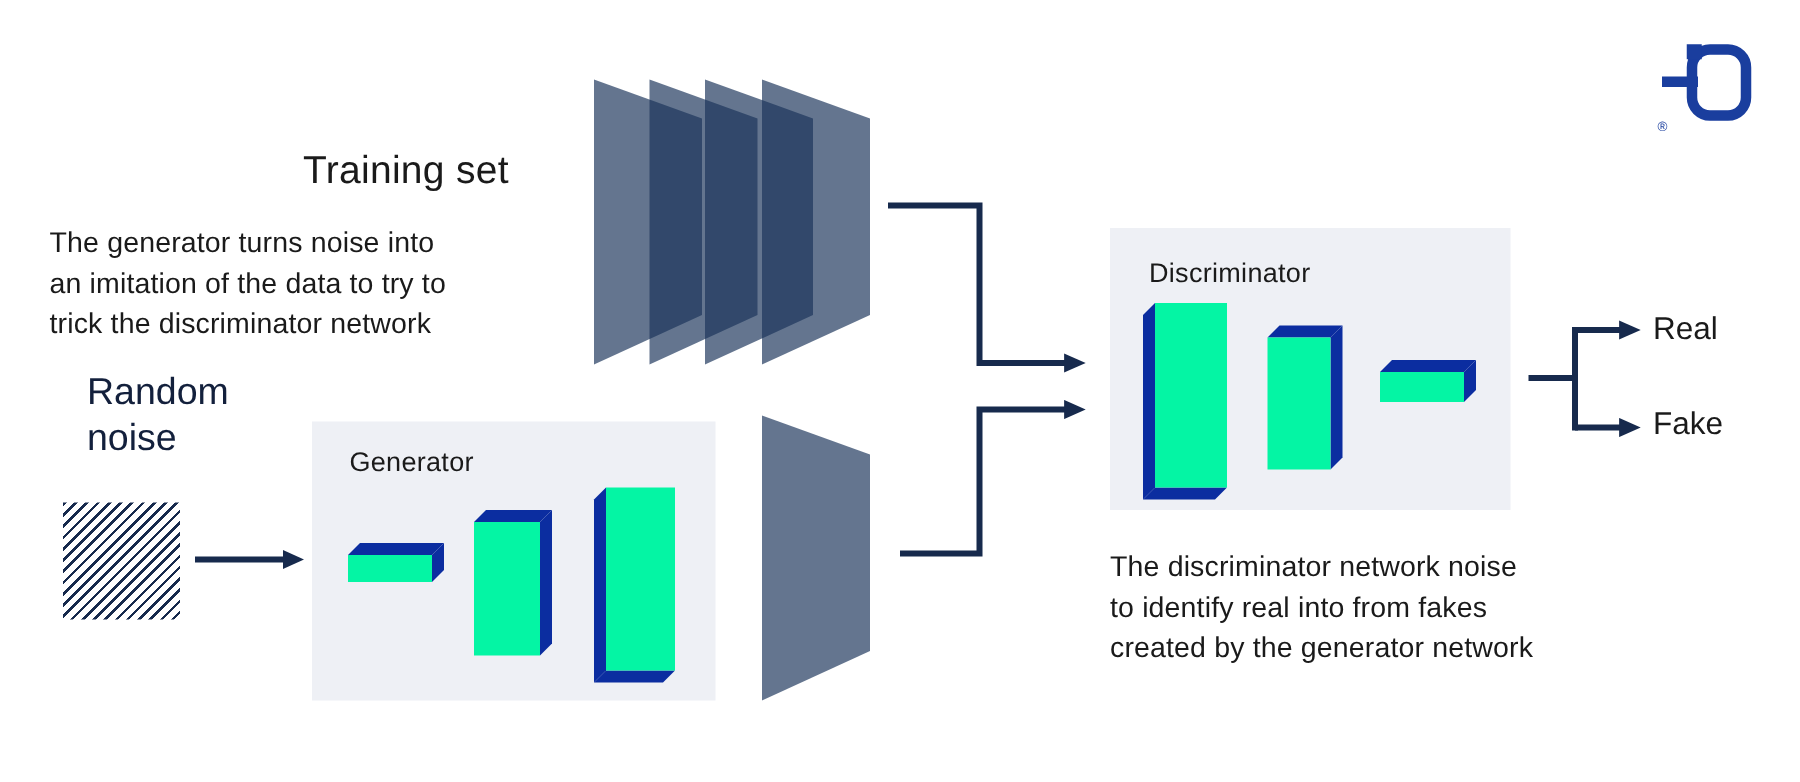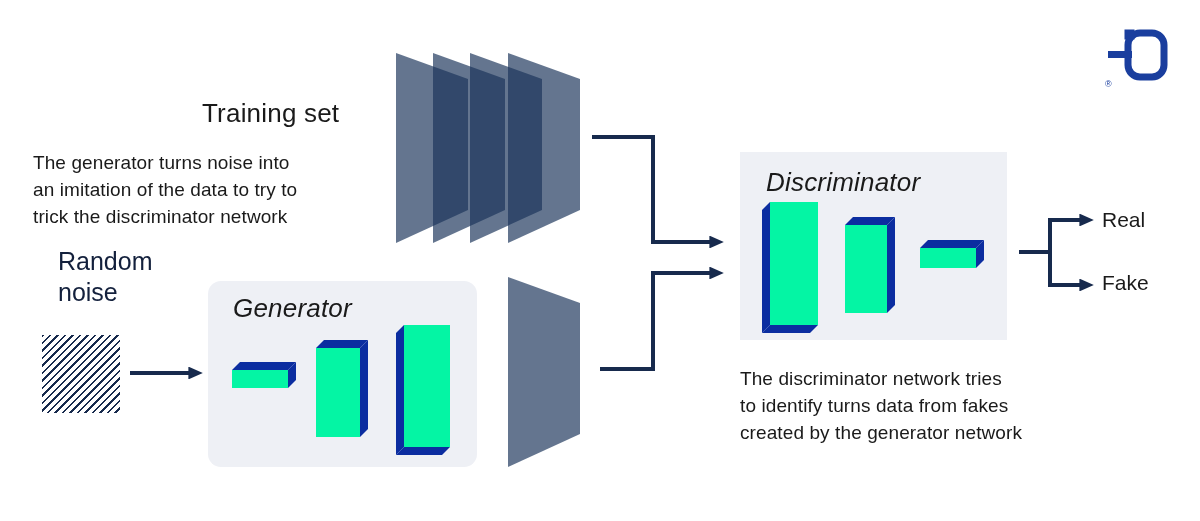--- a/index.html
+++ b/index.html
@@ -14,25 +14,24 @@
   }
   .abs { position: absolute; }
 
   .h1 {
     font-size: 26px;
     color: var(--text);
     line-height: 28px;
     letter-spacing: 0.2px;
   }
   .box-title {
-    font-size: 26px;
+    font-size: 18px;
     color: var(--text);
     line-height: 28px;
     letter-spacing: 0.2px;
-    font-style: italic;
   }
   .note {
     font-size: 19px;
     line-height: 27px;
     color: var(--text);
     letter-spacing: 0.1px;
   }
   .out-label {
     font-size: 21px;
     line-height: 28px;
@@ -57,21 +56,21 @@
   }
 
   #svg-overlay { left: 0; top: 0; }
   .sheet { fill: var(--sheet); fill-opacity: 0.68; }
   .flow { stroke: var(--navy); stroke-width: 4; fill: none; }
   .arrowhead-shape { fill: var(--navy); }
 
   .net-box {
     background: var(--boxBg);
   }
-  #generator-box { left: 208px; top: 281px; width: 269px; height: 186px; border-radius: 13px; }
+  #generator-box { left: 208px; top: 281px; width: 269px; height: 186px; }
   #discriminator-box { left: 740px; top: 152px; width: 267px; height: 188px; }
   .net-box .box-title { position: absolute; }
   #generator-box .box-title { left: 25px; top: 13px; }
   #discriminator-box .box-title { left: 26px; top: 16px; }
   .bars-svg { position: absolute; left: 0; top: 0; }
   .bar-front { fill: var(--green); }
   .bar-side { fill: var(--barBlue); }
 
   #real-label { left: 1102px; top: 206px; }
   #fake-label { left: 1102px; top: 269px; }
@@ -160,22 +159,22 @@
       <polygon class="bar-side" points="180,96 188,88 244,88 236,96"></polygon>
       <polygon class="bar-side" points="236,96 244,88 244,108 236,116"></polygon>
       <rect class="bar-front" x="180" y="96" width="56" height="20"></rect>
     </svg>
   </div>
 
   <div id="real-label" class="abs out-label">Real</div>
   <div id="fake-label" class="abs out-label">Fake</div>
 
   <div id="discriminator-note" class="abs note">
-    <div>The discriminator network tries</div>
-    <div>to identify turns data from fakes</div>
+    <div>The discriminator network noise</div>
+    <div>to identify real into from fakes</div>
     <div>created by the generator network</div>
   </div>
 
   <svg id="logo" class="abs" width="80" height="70" viewBox="0 0 80 70">
     <rect class="logo-stroke" x="28" y="11" width="36" height="44" rx="12"></rect>
     <rect class="logo-fill" x="24.5" y="7.5" width="10" height="10"></rect>
     <rect class="logo-fill" x="8" y="29" width="24" height="7"></rect>
     <text class="logo-reg" x="5" y="65">®</text>
   </svg>
 

